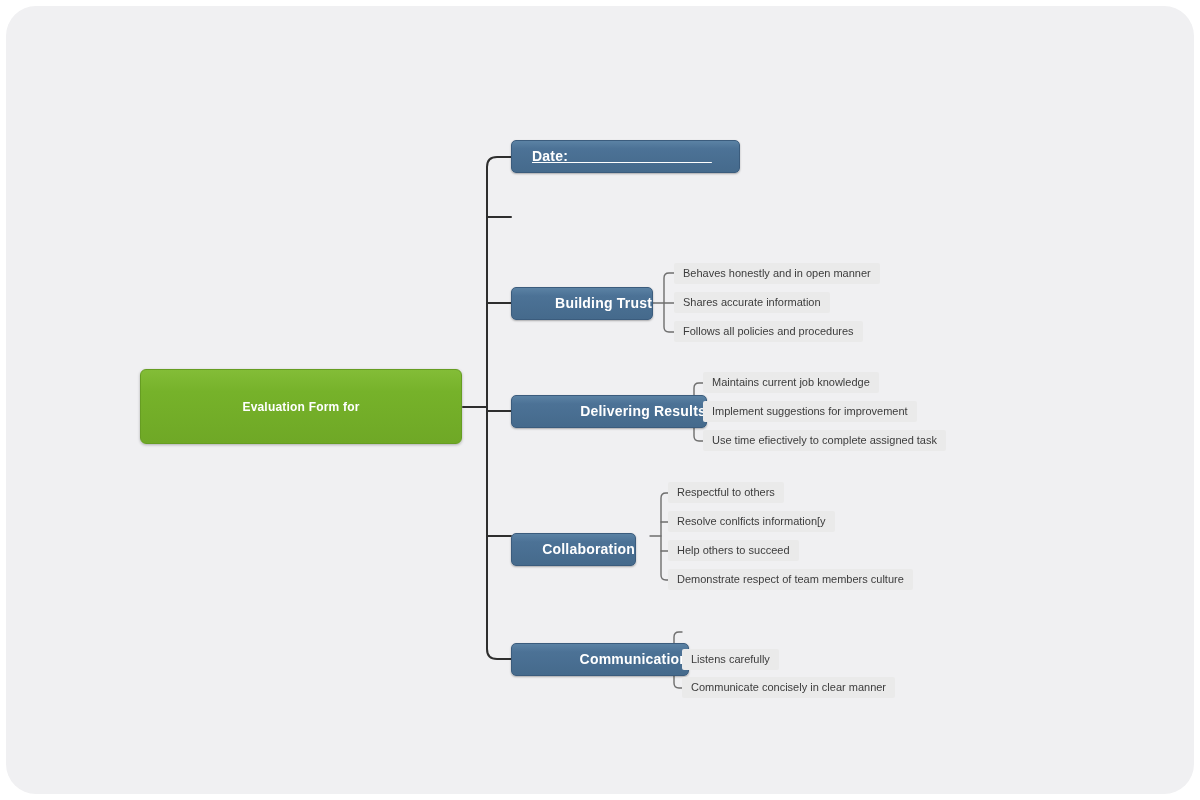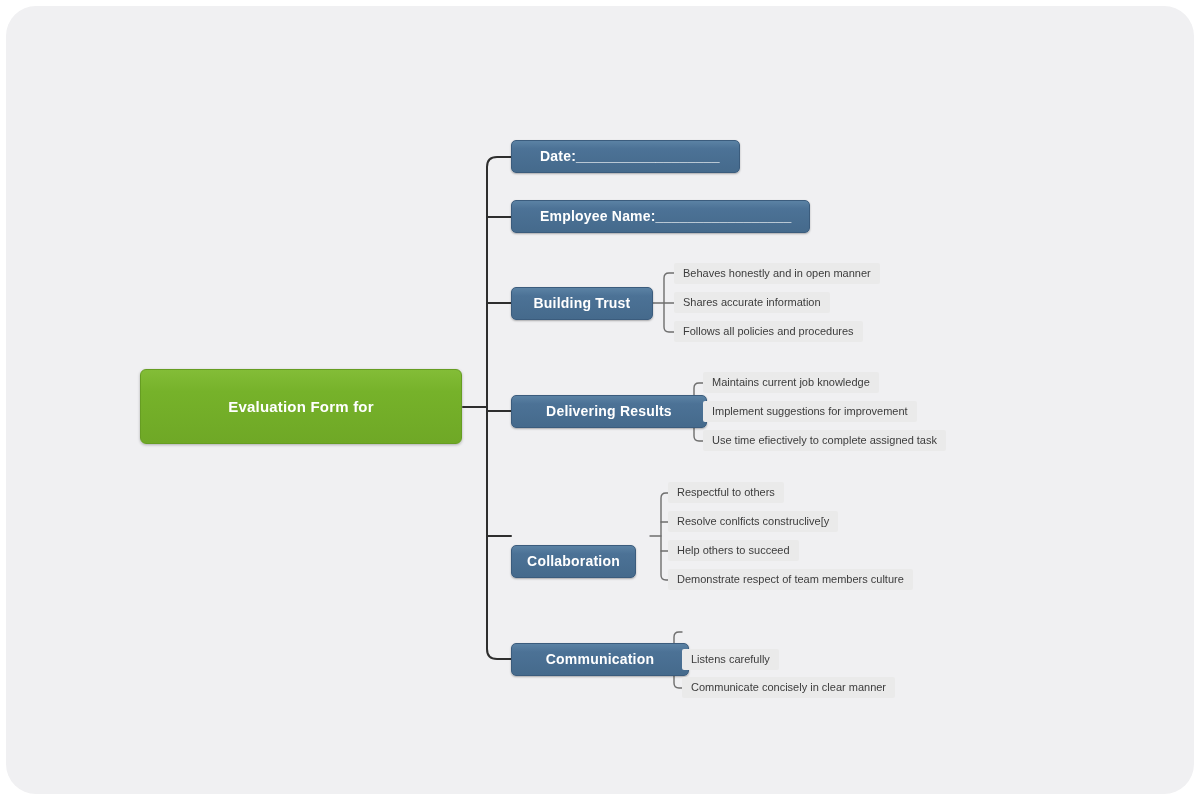--- a/index.html
+++ b/index.html
@@ -16,33 +16,33 @@
   .stage{position:absolute;left:0;top:0;width:1200px;height:800px;}
   svg.links{position:absolute;left:0;top:0;}
   .trunk{stroke:var(--trunk-line,#2E2E2E);stroke-width:2;fill:none;stroke-linecap:round;}
   .bracket{stroke:var(--bracket-line,#6E6E6E);stroke-width:1.4;fill:none;stroke-linecap:round;}
   .root{
     position:absolute;left:140px;top:369px;width:322px;height:75px;
     background:linear-gradient(180deg,#83BD37 0%,var(--root-bg,#76B22A) 30%,#6FA826 100%);
     border:1px solid var(--root-border,#669D22);
     border-radius:6px;box-sizing:border-box;
     box-shadow:0 1px 3px rgba(0,0,0,.28);
-    color:#ffffff;font-weight:bold;font-size:15px;
+    color:#ffffff;font-weight:bold;font-size:12px;
     text-align:center;display:flex;flex-direction:column;justify-content:center;
     line-height:24px;letter-spacing:.2px;
   }
   .branch{
     position:absolute;height:33px;line-height:31px;box-sizing:border-box;
     background:linear-gradient(180deg,#5B82A4 0%,var(--branch-bg,#4C7296) 25%,#456A8C 100%);
     border:1px solid var(--branch-border,#3B5C7D);
     border-radius:5px;box-shadow:0 1px 2px rgba(0,0,0,.3);
     color:#ffffff;font-weight:bold;font-size:14px;
-    text-align:center;white-space:nowrap;letter-spacing:.2px;
+    text-align:right;white-space:nowrap;letter-spacing:.2px;
   }
-  .branch.field{text-align:left;padding:0 28px;}
+  .branch.field{text-align:left;padding:0 20px;text-decoration:underline;}
   .leaf{
     position:absolute;height:21px;line-height:21px;
     background:var(--leaf-bg,#EAEAEA);border-radius:2px;
     color:var(--leaf-text,#3C3C3C);font-size:11px;
     padding:0 9px;white-space:nowrap;
   }
 </style>
 </head>
 <body>
 
@@ -72,35 +72,34 @@
 
     <path class="bracket" d="M668,660 H682"></path>
     <path class="bracket" d="M682,632 H679 Q674,632 674,637 V683 Q674,688 679,688 H682"></path>
   </svg>
 
   <div class="root">
     <span>Evaluation Form for</span>
   </div>
 
   <div class="branch field" style="left:511px;top:140px;width:229px">Date:__________________</div>
-  <div class="branch field" style="left:511px;top:200px;width:299px">Employee Name:_________________</div>
   <div class="branch" style="left:511px;top:287px;width:142px">Building Trust</div>
   <div class="branch" style="left:511px;top:395px;width:196px">Delivering Results</div>
-  <div class="branch" style="left:511px;top:545px;width:125px">Collaboration</div>
+  <div class="branch" style="left:511px;top:533px;width:125px">Collaboration</div>
   <div class="branch" style="left:511px;top:643px;width:178px">Communication</div>
 
   <div class="leaf" style="left:674px;top:263px">Behaves honestly and in open manner</div>
   <div class="leaf" style="left:674px;top:292px">Shares accurate information</div>
   <div class="leaf" style="left:674px;top:321px">Follows all policies and procedures</div>
 
   <div class="leaf" style="left:703px;top:372px">Maintains current job knowledge</div>
   <div class="leaf" style="left:703px;top:401px">Implement suggestions for improvement</div>
   <div class="leaf" style="left:703px;top:430px">Use time efiectively to complete assigned task</div>
 
   <div class="leaf" style="left:668px;top:482px">Respectful to others</div>
-  <div class="leaf" style="left:668px;top:511px">Resolve conlficts construclive[y</div>
+  <div class="leaf" style="left:668px;top:511px">Resolve conlficts information[y</div>
   <div class="leaf" style="left:668px;top:540px">Help others to succeed</div>
   <div class="leaf" style="left:668px;top:569px">Demonstrate respect of team members culture</div>
 
   <div class="leaf" style="left:682px;top:649px">Listens carefully</div>
   <div class="leaf" style="left:682px;top:677px">Communicate concisely in clear manner</div>
 
 </div>
 
 </body></html>

